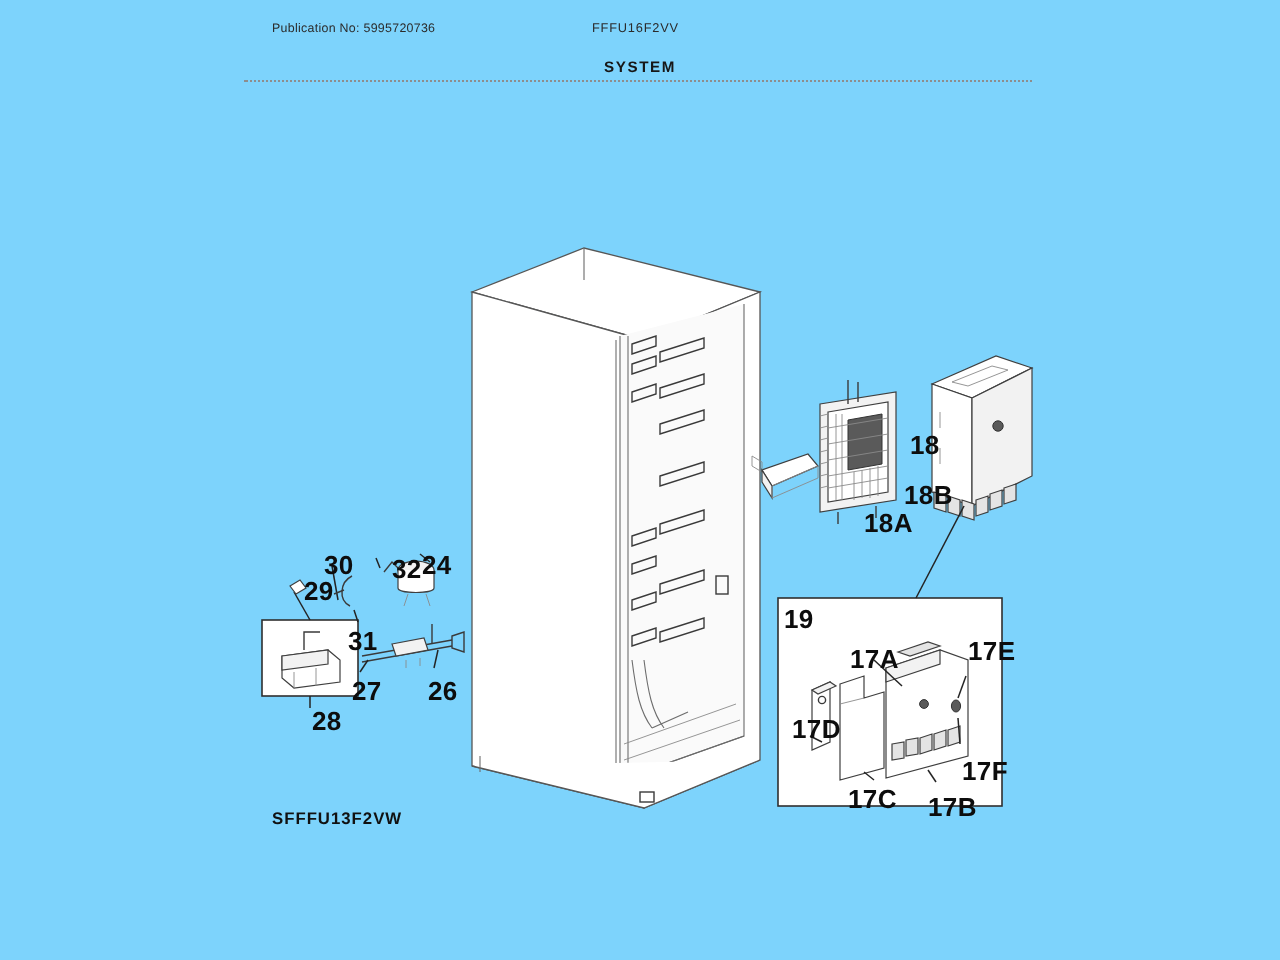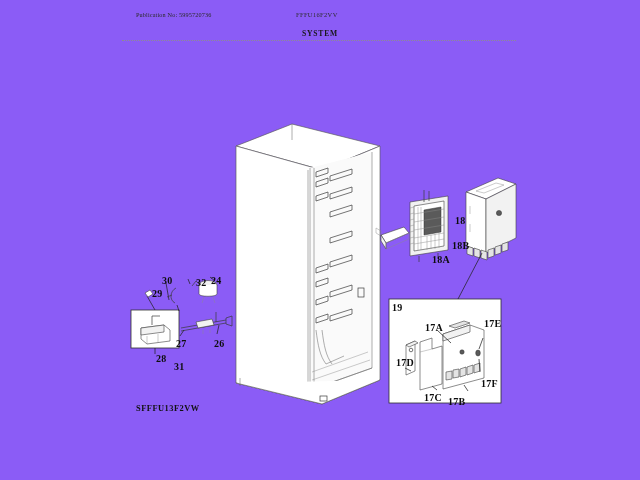--- a/index.html
+++ b/index.html
@@ -11,22 +11,21 @@
     width: 640px;
     height: 480px;
     position: relative;
     overflow: hidden;
     font-family: "Liberation Sans", sans-serif;
     color: #1a1a1a;
   }
   .page {
     position: absolute;
     inset: 0;
-    background: #8b5cf6;
-    font-family: Liberation Serif, serif;
+    background: #7dd3fc;
   }
 
   
   .pub-no {
     position: absolute;
     left: 136px;
     top: 11px;
     font-size: 6.2px;
     letter-spacing: 0.15px;
     color: #2b2b2b;
@@ -90,21 +89,21 @@
   .pn2  { fill: #f2f2f2; stroke: #3f3f3f; stroke-width: 0.6; }
   .pn3  { fill: #e4e4e4; stroke: #3f3f3f; stroke-width: 0.6; }
   .dark { fill: #5a5a5a; stroke: #333333; stroke-width: 0.5; }
   .lead { fill: none; stroke: #242424; stroke-width: 0.75; }
   .cab  { fill: #ffffff; stroke: #565656; stroke-width: 0.65; }
   .cab2 { fill: #fafafa; stroke: #6a6a6a; stroke-width: 0.55; }
 
   
   .callout {
     position: absolute;
-    font-size: 10px;
+    font-size: 13px;
     font-weight: bold;
     color: #0d0d0d;
     letter-spacing: 0.2px;
     white-space: nowrap;
   }
 </style>
 </head>
 <body>
 
 <div class="page">
@@ -333,29 +332,29 @@
         <path class="lead" d="M219,325 L217,334"></path>
       </g>
     </g>
   </svg>
 
   <div class="callout" style="left:455px; top:215px;">18</div>
   <div class="callout" style="left:432px; top:254px;">18A</div>
   <div class="callout" style="left:452px; top:240px;">18B</div>
   <div class="callout" style="left:392px; top:259px;margin-top:43px;">19</div>
   <div class="callout" style="left:425px; top:322px;">17A</div>
-  <div class="callout" style="left:448px; top:396px;">17B</div>
+  <div class="callout" style="left:464px; top:396px;">17B</div>
   <div class="callout" style="left:424px; top:392px;">17C</div>
   <div class="callout" style="left:396px; top:357px;">17D</div>
   <div class="callout" style="left:484px; top:318px;">17E</div>
   <div class="callout" style="left:481px; top:378px;">17F</div>
   <div class="callout" style="left:211px; top:275px;">24</div>
   <div class="callout" style="left:214px; top:338px;">26</div>
   <div class="callout" style="left:176px; top:338px;">27</div>
   <div class="callout" style="left:156px; top:353px;">28</div>
   <div class="callout" style="left:137px; top:288px;padding-left:15px;">29</div>
   <div class="callout" style="left:162px; top:275px;">30</div>
-  <div class="callout" style="left:174px; top:313px;margin-top:48px;">31</div>
+  <div class="callout" style="left:174px; top:313px;">31</div>
   <div class="callout" style="left:185px; top:277px;padding-left:11px;">32</div>
 
   <div class="model-tag">SFFFU13F2VW</div>
 
 </div>
 
 </body></html>

